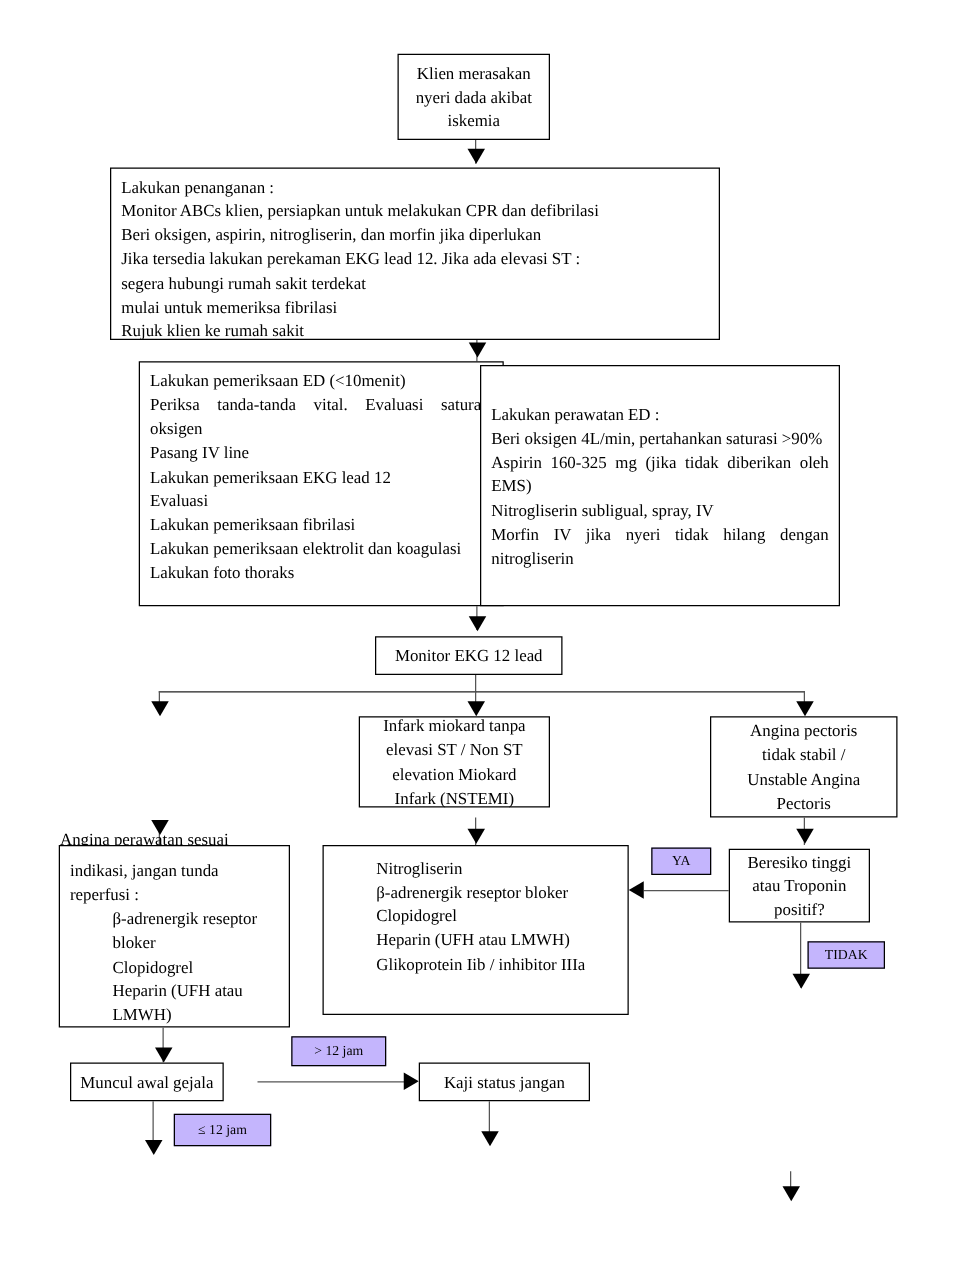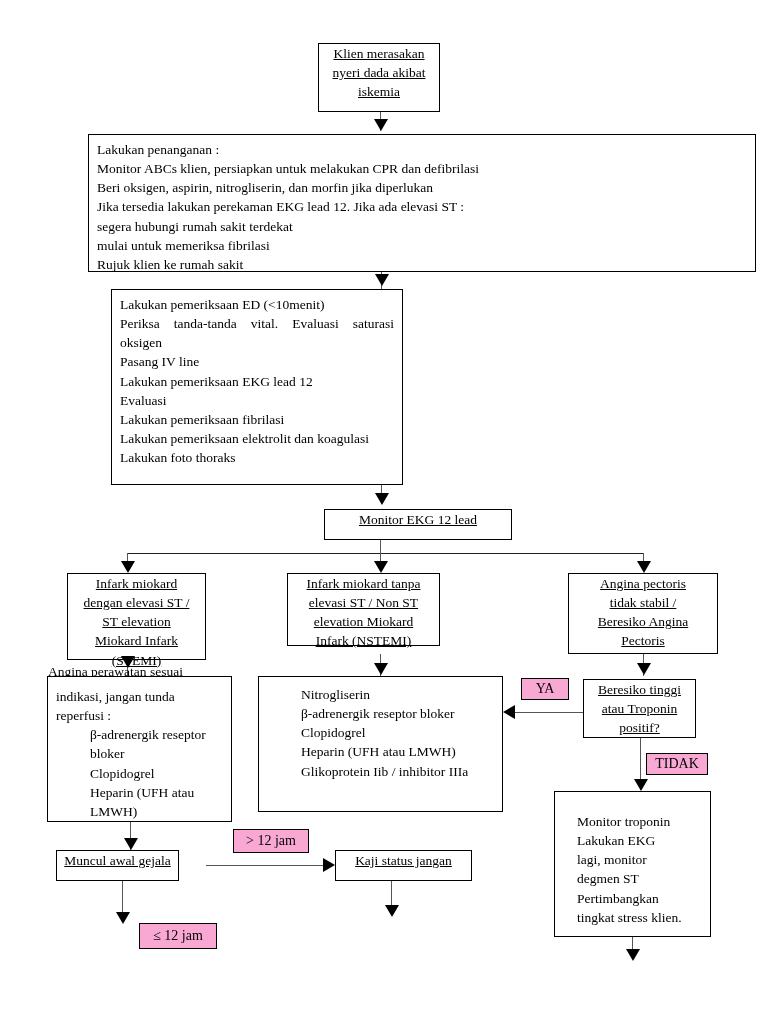--- a/index.html
+++ b/index.html
@@ -24,23 +24,23 @@
     background: #ffffff;
     box-sizing: border-box;
     font-size: 13.5px;
     line-height: 1.42;
   }
   .box.center { text-align: center; }
   .box.just { text-align: justify; }
   .pad { padding: 5px 8px; }
   .vcenter {
     display: flex;
+    align-items: center;
     justify-content: center;
     height: 100%;
-    text-decoration: underline;
   }
   .lines { white-space: pre-line; }
   
   .vline {
     position: absolute;
     width: 1px;
     background: #555555;
   }
   .hline {
     position: absolute;
@@ -64,23 +64,23 @@
   .arrow-right {
     position: absolute;
     width: 0; height: 0;
     border-top: 7px solid transparent;
     border-bottom: 7px solid transparent;
     border-left: 12px solid #000000;
   }
   .label-box {
     position: absolute;
     border: 1px solid #000000;
-    background: #f9a8d4;
+    background: #c4b5fd;
     box-sizing: border-box;
-    font-size: 14px;
+    font-size: 11px;
     text-align: center;
     display: flex;
     align-items: center;
     justify-content: center;
   }
   .overlap-text {
     position: absolute;
     font-size: 13.5px;
     line-height: 1.42;
     background: transparent;
@@ -97,21 +97,21 @@
     <div class="vcenter">
         <span class="lines">Klien merasakan
 nyeri dada akibat
 iskemia</span>
       </div>
   </div>
 
   <div class="vline" style="left:380px; top:112px; height:19px;"></div>
   <div class="arrow-down" style="left:374px; top:119px;"></div>
 
-  <div class="box" style="left:88px; top:134px; width:668px; height:138px;">
+  <div class="box" style="left:88px; top:134px; width:488px; height:138px;">
     <div class="pad"><span class="lines">Lakukan penanganan :
 Monitor ABCs klien, persiapkan untuk melakukan CPR dan defibrilasi
 Beri oksigen, aspirin, nitrogliserin, dan morfin jika diperlukan
 Jika tersedia lakukan perekaman EKG lead 12. Jika ada elevasi ST :
 segera hubungi rumah sakit terdekat
 mulai untuk memeriksa fibrilasi
 Rujuk klien ke rumah sakit</span></div>
   </div>
 
   <div class="vline" style="left:381px; top:272px; height:232px;"></div>
@@ -122,60 +122,58 @@
     <div class="pad"><span class="lines">Lakukan pemeriksaan ED (&lt;10menit)
 Periksa tanda-tanda vital. Evaluasi saturasi oksigen
 Pasang IV line
 Lakukan pemeriksaan EKG lead 12
 Evaluasi
 Lakukan pemeriksaan fibrilasi
 Lakukan pemeriksaan elektrolit dan koagulasi
 Lakukan foto thoraks</span></div>
   </div>
 
-
-  <div class="box center" style="left:300px; top:509px; width:188px; height:31px;margin-left:24px;">
+  <div class="box just" style="left:384px; top:292px; width:288px; height:193px;">
+    <div class="pad" style="padding-top:29px;"><span class="lines">Lakukan perawatan ED :
+Beri oksigen 4L/min, pertahankan saturasi &gt;90%
+Aspirin 160-325 mg (jika tidak diberikan oleh EMS)
+Nitrogliserin subligual, spray, IV
+Morfin IV jika nyeri tidak hilang dengan nitrogliserin</span></div>
+  </div>
+
+  <div class="box center" style="left:300px; top:509px; width:150px; height:31px;">
     <div class="vcenter">
         <span>Monitor EKG 12 lead</span>
       </div>
   </div>
 
   <div class="vline" style="left:380px; top:540px; height:14px;"></div>
   <div class="hline" style="left:127px; top:553px; width:517px;"></div>
   <div class="vline" style="left:127px; top:553px; height:18px;"></div>
   <div class="vline" style="left:380px; top:553px; height:18px;"></div>
   <div class="vline" style="left:643px; top:553px; height:18px;"></div>
   <div class="arrow-down" style="left:121px; top:561px;"></div>
   <div class="arrow-down" style="left:374px; top:561px;"></div>
   <div class="arrow-down" style="left:637px; top:561px;"></div>
 
-  <div class="box center" style="left:67px; top:573px; width:139px; height:87px;">
-    <div class="vcenter">
-        <span class="lines">Infark miokard
-dengan elevasi ST /
-ST elevation
-Miokard Infark
-(STEMI)</span>
-      </div>
-  </div>
 
   <div class="box center" style="left:287px; top:573px; width:153px; height:73px;">
     <div class="vcenter">
         <span class="lines">Infark miokard tanpa
 elevasi ST / Non ST
 elevation Miokard
 Infark (NSTEMI)</span>
       </div>
   </div>
 
   <div class="box center" style="left:568px; top:573px; width:150px; height:81px;">
     <div class="vcenter">
         <span class="lines">Angina pectoris
 tidak stabil /
-Beresiko Angina
+Unstable Angina
 Pectoris</span>
       </div>
   </div>
 
   <div class="vline" style="left:127px; top:660px; height:16px;"></div>
   <div class="arrow-down" style="left:121px; top:656px;"></div>
 
   <div class="vline" style="left:380px; top:654px; height:22px;"></div>
   <div class="arrow-down" style="left:374px; top:663px;"></div>
 
@@ -218,30 +216,20 @@
   </div>
   <div class="hline" style="left:515px; top:712px; width:68px; background:#555555;"></div>
   <div class="arrow-left" style="left:503px; top:705px;"></div>
 
   <div class="vline" style="left:640px; top:738px; height:52px;"></div>
   <div class="label-box" style="left:646px; top:753px; width:62px; height:22px;">
     <span>TIDAK</span>
   </div>
   <div class="arrow-down" style="left:634px; top:779px;"></div>
 
-  <div class="box just" style="left:554px; top:791px; width:157px; height:146px;">
-    <div class="pad" style="padding-top:20px; padding-left:22px;">
-      <span class="lines">Monitor troponin
-Lakukan EKG
-lagi, monitor
-degmen ST
-Pertimbangkan
-tingkat stress klien.</span>
-    </div>
-  </div>
   <div class="vline" style="left:632px; top:937px; height:16px;"></div>
   <div class="arrow-down" style="left:626px; top:949px;"></div>
 
   <div class="vline" style="left:130px; top:822px; height:28px;"></div>
   <div class="arrow-down" style="left:124px; top:838px;"></div>
 
   <div class="box center" style="left:56px; top:850px; width:123px; height:31px;">
     <div class="vcenter">
         <span>Muncul awal gejala</span>
       </div>
@@ -255,20 +243,20 @@
   <div class="arrow-right" style="left:323px; top:858px;"></div>
 
   <div class="box center" style="left:335px; top:850px; width:137px; height:31px;">
     <div class="vcenter">
         <span>Kaji status jangan</span>
       </div>
   </div>
   <div class="vline" style="left:391px; top:881px; height:28px;"></div>
   <div class="arrow-down" style="left:385px; top:905px;"></div>
 
-  <div class="label-box" style="left:139px; top:891px; width:78px; height:26px;margin-top:32px;">
+  <div class="label-box" style="left:139px; top:891px; width:78px; height:26px;">
     <span>≤ 12 jam</span>
   </div>
 
   <div class="vline" style="left:122px; top:881px; height:38px;"></div>
   <div class="arrow-down" style="left:116px; top:912px;"></div>
 
 </div>
 
 </body></html>

